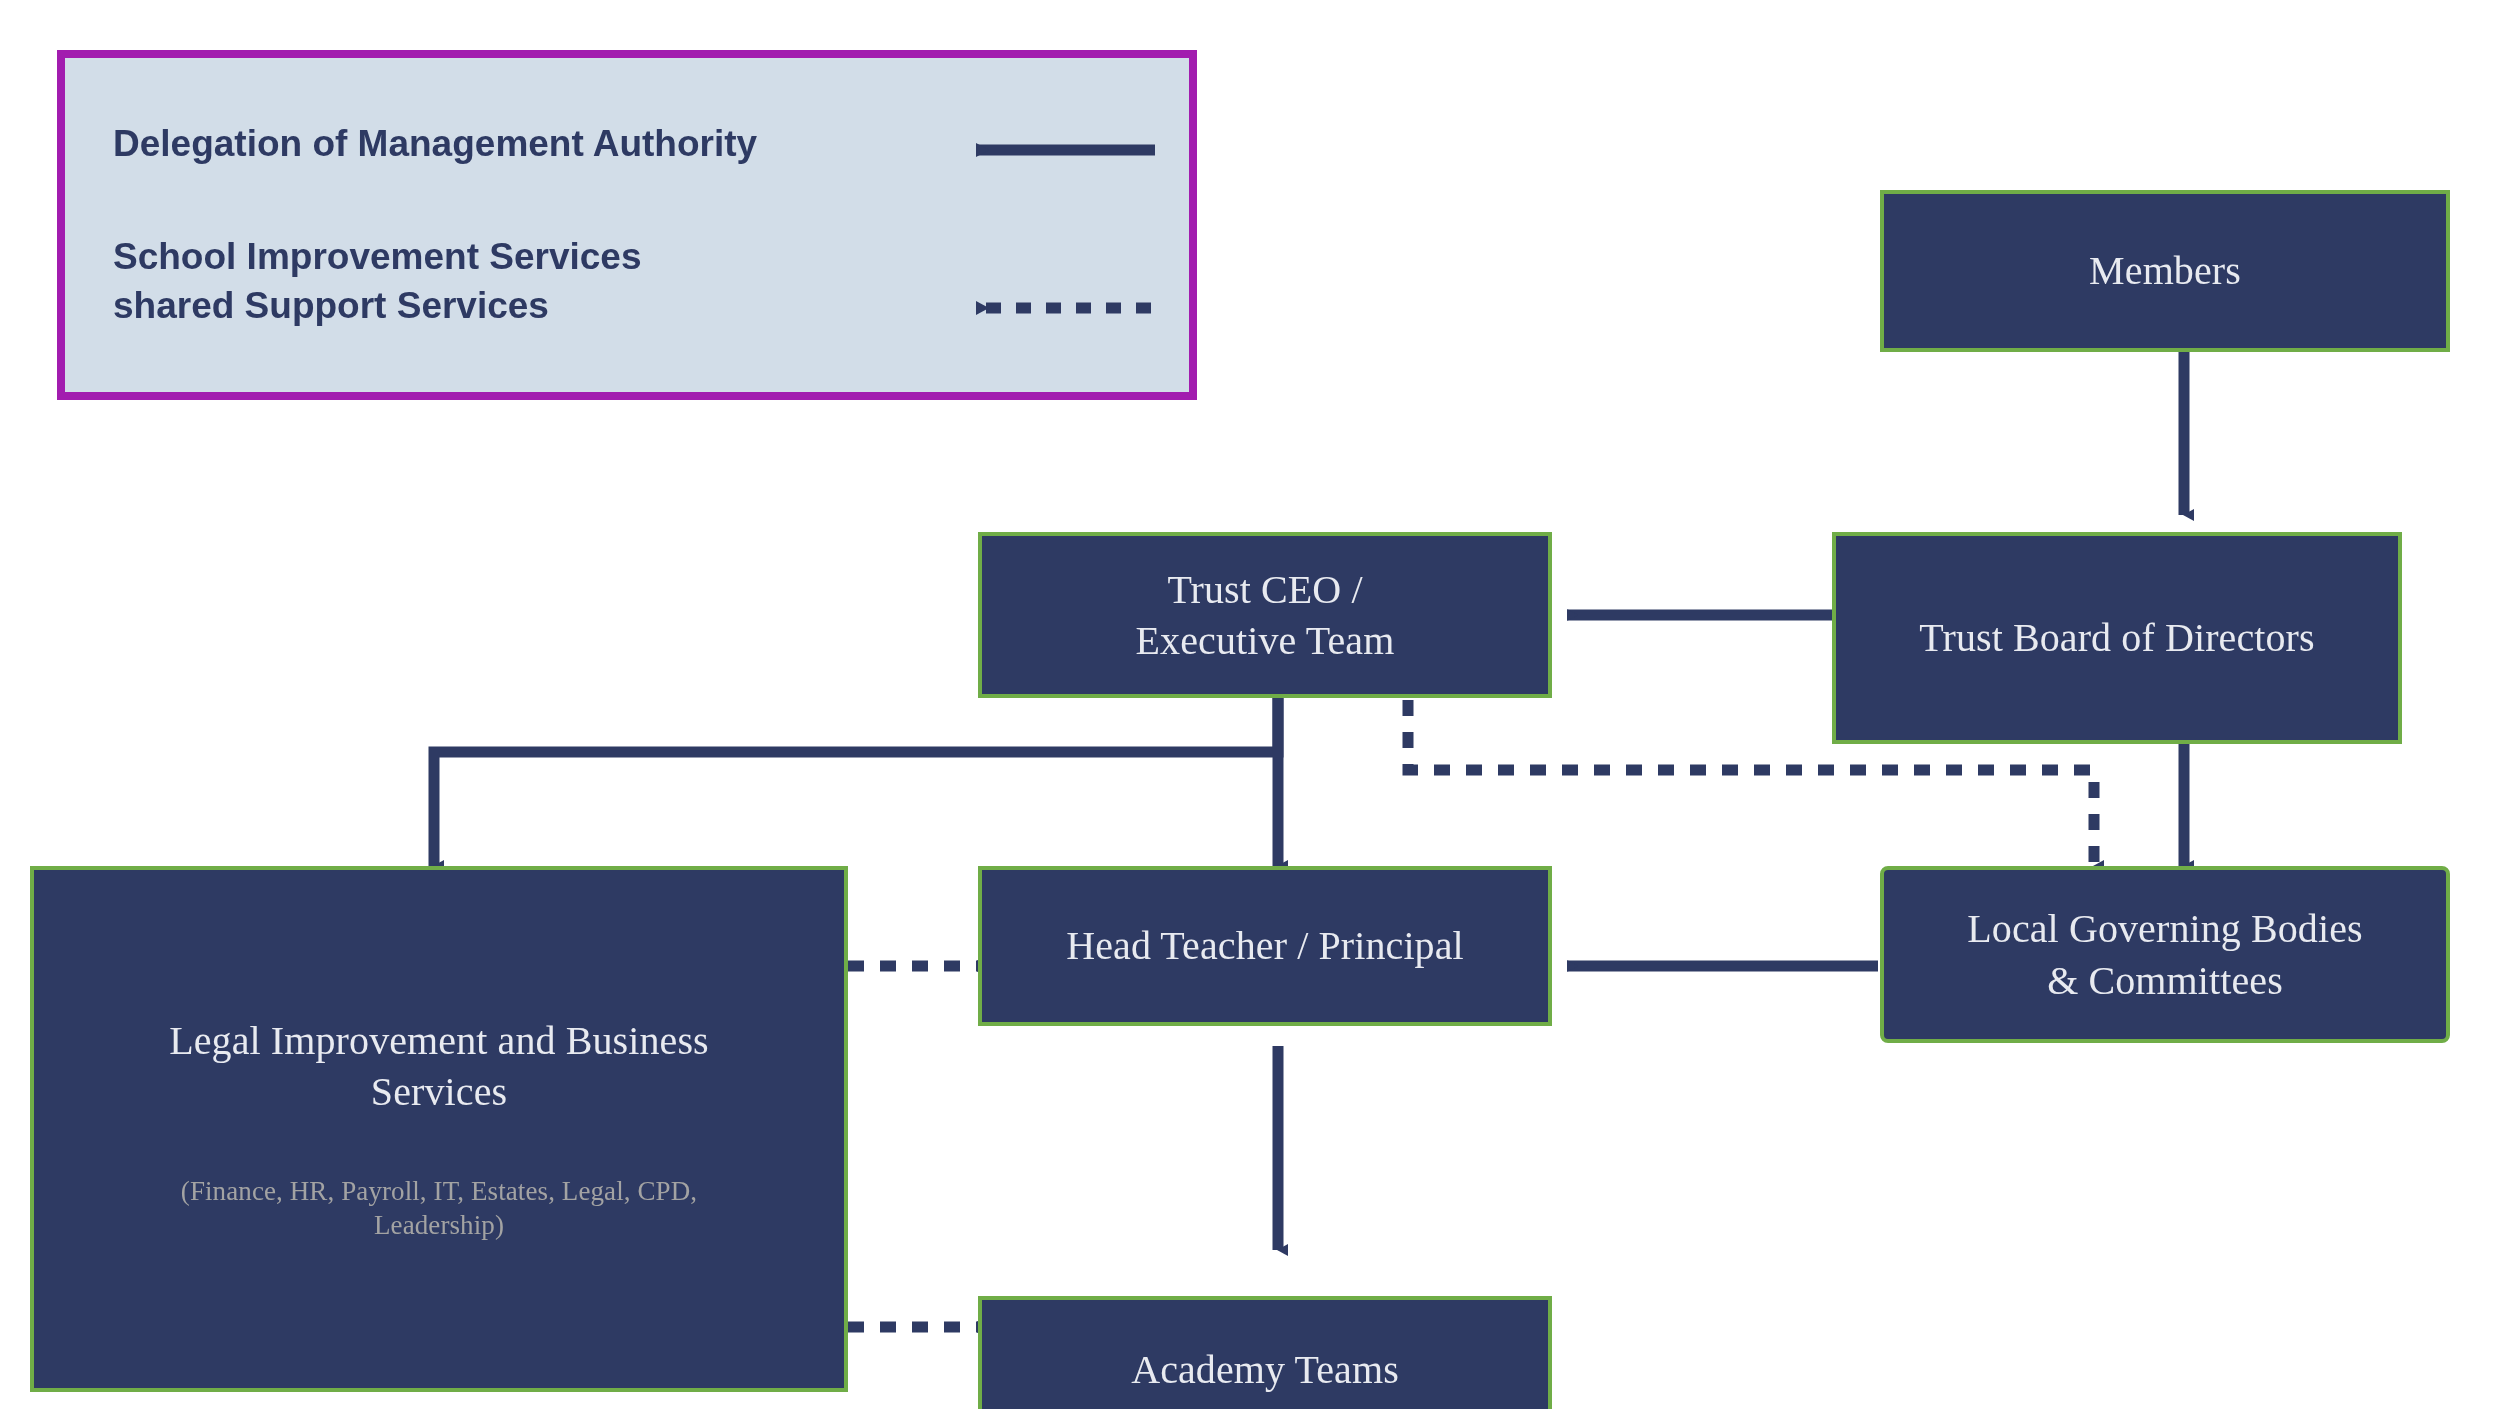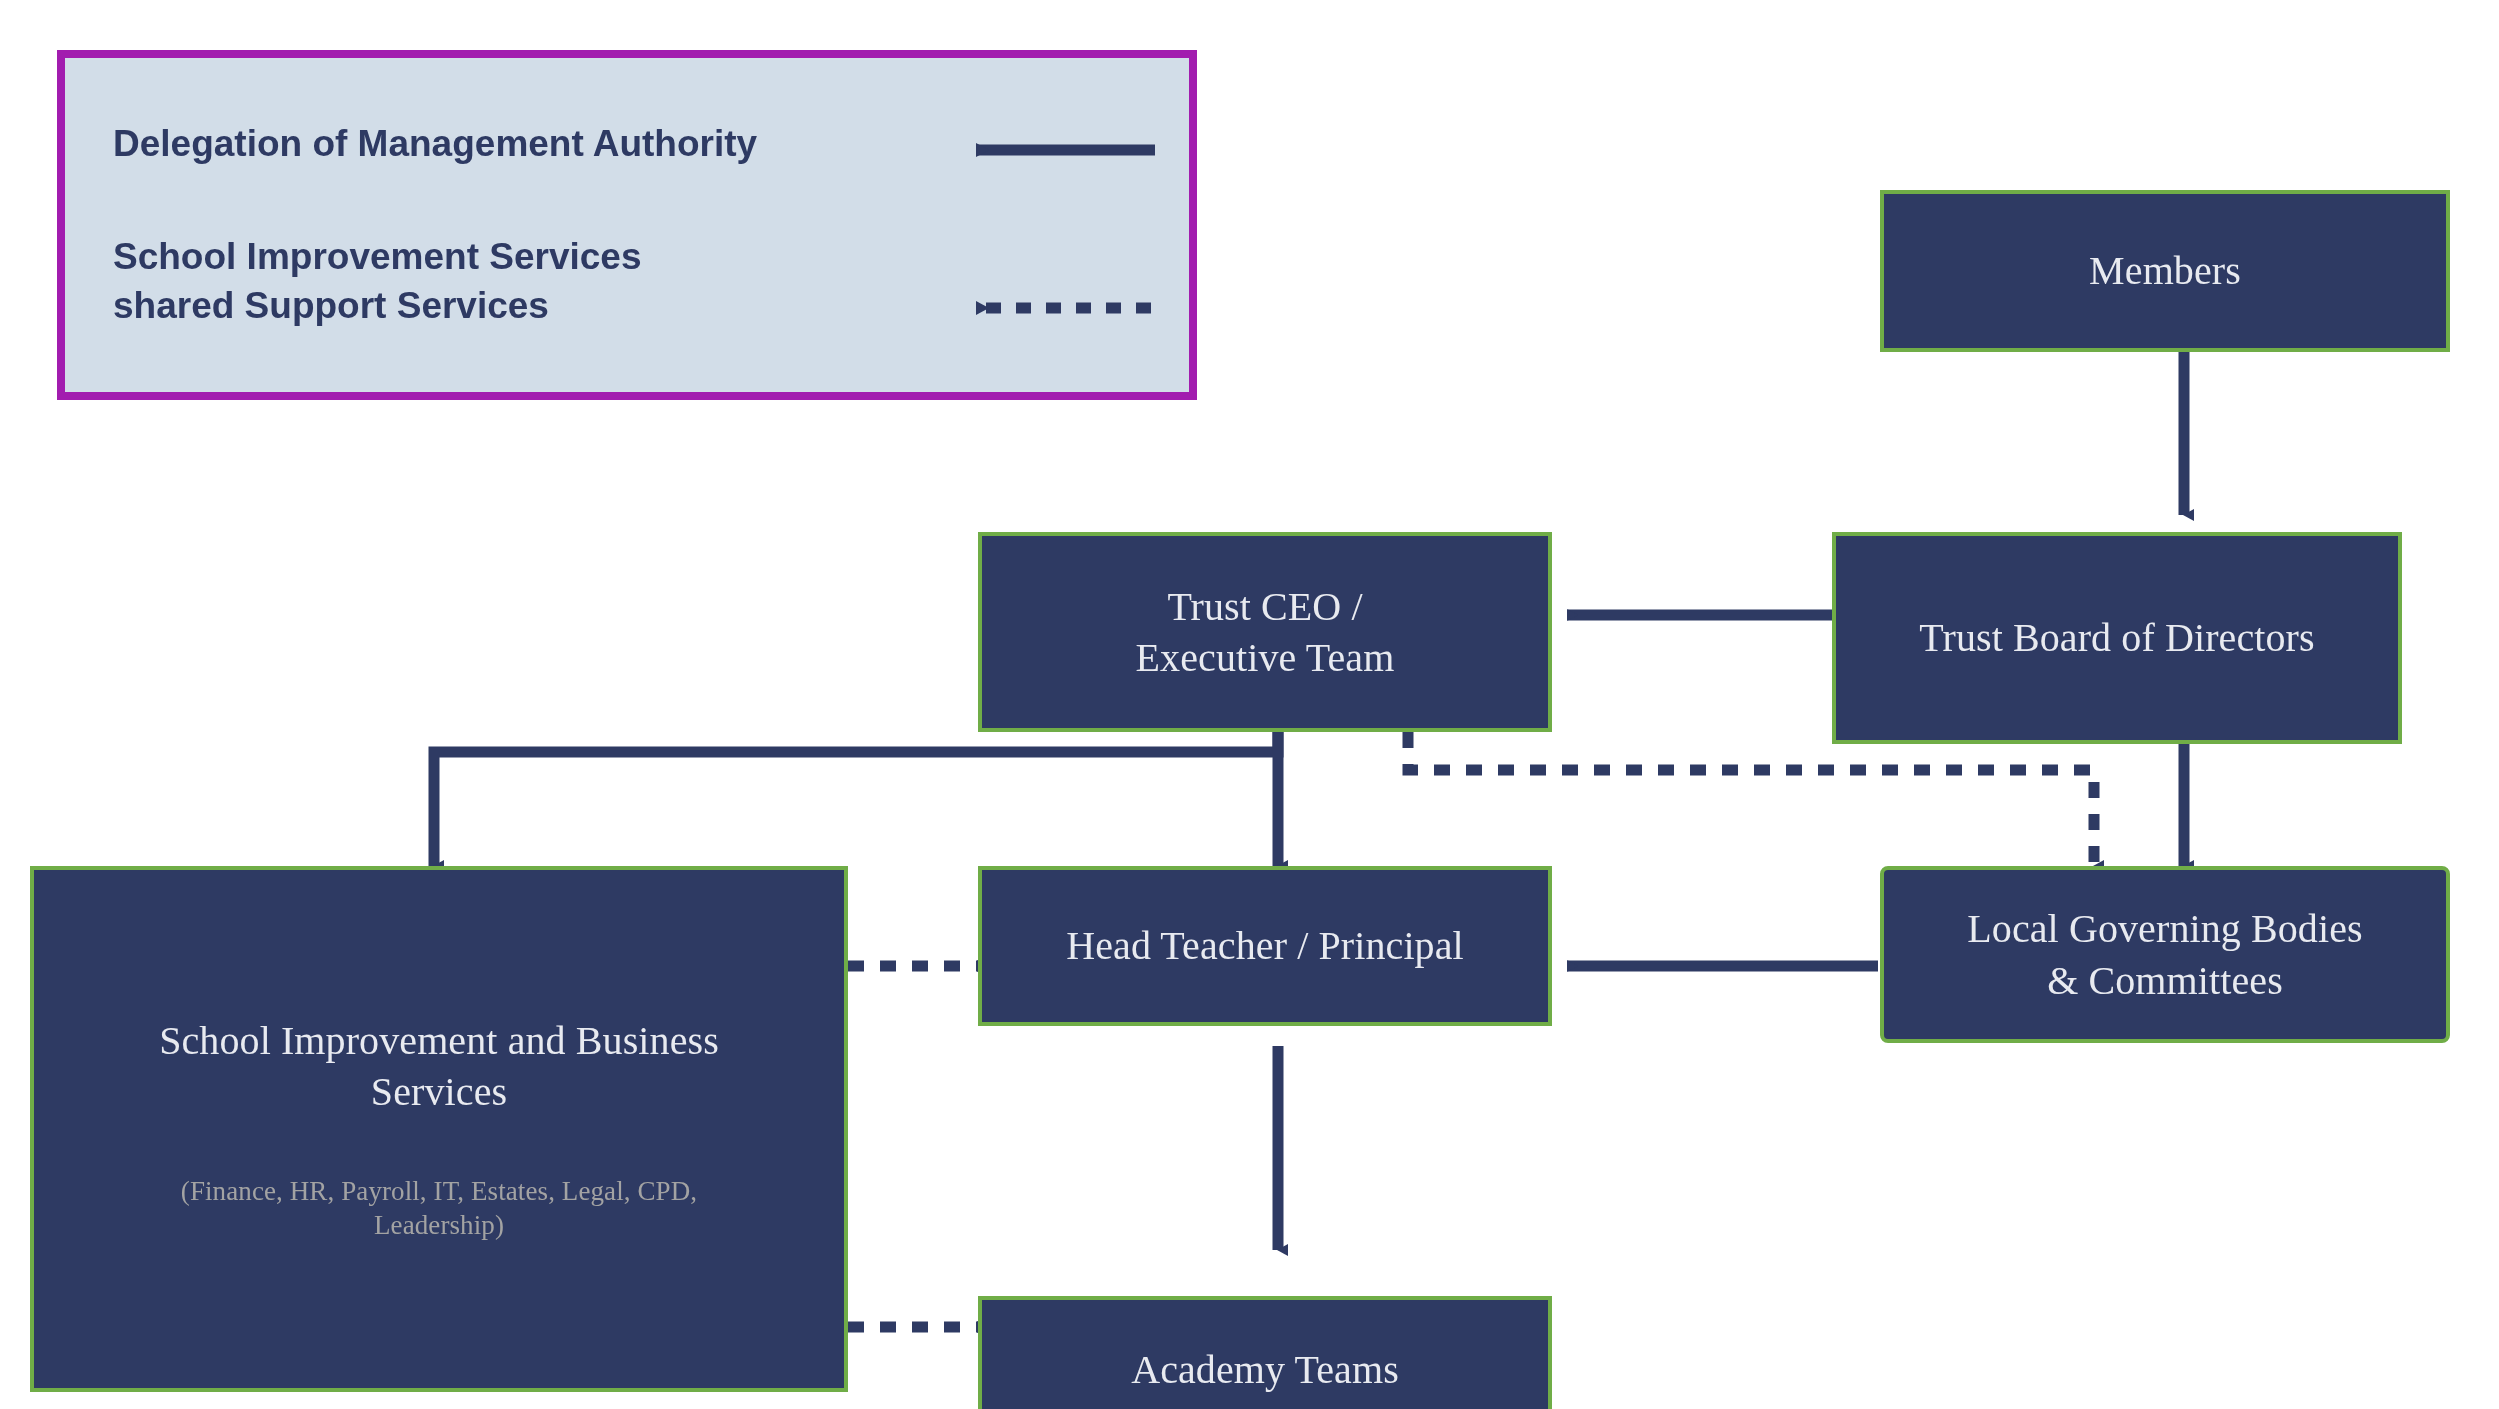--- a/index.html
+++ b/index.html
@@ -163,32 +163,32 @@
   </div>
 
   <div class="node" style="left:1880px; top:190px; width:570px; height:162px;">
     <span class="line node-title">Members</span>
   </div>
 
   <div class="node" style="left:1832px; top:532px; width:570px; height:212px;">
     <span class="line node-title">Trust Board of Directors</span>
   </div>
 
-  <div class="node" style="left:978px; top:532px; width:574px; height:200px;">
+  <div class="node" style="left:978px; top:532px; width:574px; height:166px;">
     <span class="line node-title">Trust CEO /</span>
     <span class="line node-title">Executive Team</span>
   </div>
 
   <div class="node" style="left:1880px; top:866px; width:570px; height:177px;border-radius:8px;">
     <span class="line node-title">Local Governing Bodies</span>
     <span class="line node-title">&amp; Committees</span>
   </div>
 
   <div class="node" style="left:30px; top:866px; width:818px; height:526px; padding:0 30px;">
-    <span class="line node-title">School Improvement and Business</span>
+    <span class="line node-title">Legal Improvement and Business</span>
     <span class="line node-title">Services</span>
     <span class="node-sub" style="white-space:pre-line;">(Finance, HR, Payroll, IT, Estates, Legal, CPD,
 Leadership)</span>
   </div>
 
   <div class="node" style="left:978px; top:866px; width:574px; height:160px;">
     <span class="line node-title">Head Teacher / Principal</span>
   </div>
 
   <div class="node" style="left:978px; top:1296px; width:574px; height:147px;">

